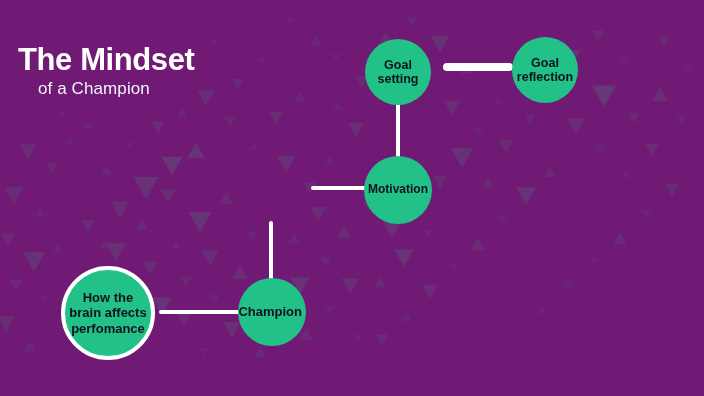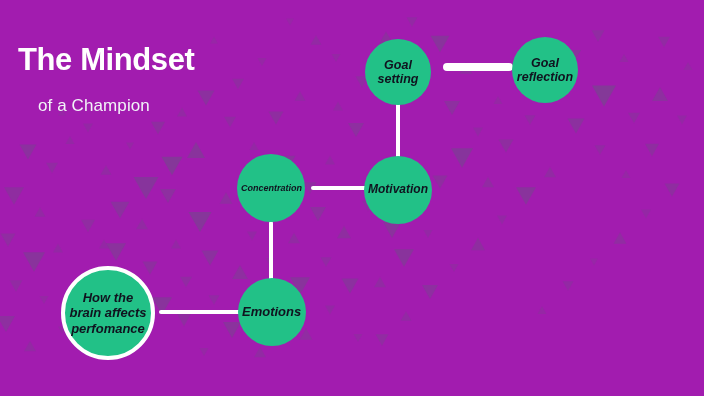--- a/index.html
+++ b/index.html
@@ -1,36 +1,36 @@
 <!DOCTYPE html>
 <html><head>
 <meta charset="utf-8">
 <style>
   html,body{margin:0;padding:0;}
   body{
     width:704px;height:396px;overflow:hidden;
     font-family:"Liberation Sans", sans-serif;
     background:#161e3d;
   }
-  #stage{position:relative;width:704px;height:396px;overflow:hidden;background:#a21caf;}
+  #stage{position:relative;width:704px;height:396px;overflow:hidden;background:#701a75;}
   #tri-layer{position:absolute;left:0;top:0;width:704px;height:396px;}
   #title-block{position:absolute;left:18px;top:44px;}
   #title-main{
     font-size:31px;font-weight:bold;color:#ffffff;letter-spacing:-0.4px;
     line-height:1.02;white-space:nowrap;
   }
   #title-sub{
     font-size:17px;font-weight:normal;color:#f2f4f8;letter-spacing:0.1px;
-    margin-top:20px;margin-left:20px;white-space:nowrap;
+    margin-top:3px;margin-left:20px;white-space:nowrap;
   }
   .conn{position:absolute;background:#ffffff;border-radius:6px;}
   .node{
     position:absolute;border-radius:50%;background:#22c187;
-    display:flex;align-items:center;justify-content:flex-start;
-    text-align:center;color:#10131f;font-style:italic;font-weight:bold;
+    display:flex;align-items:center;justify-content:flex-end;
+    text-align:center;color:#10131f;font-weight:bold;
     line-height:1.16;box-sizing:border-box;
   }
   .node.ring{background:#22c187;border:4px solid #ffffff;}
   .node-label{display:block;padding:0 4px;}
   #node-goal{left:365px;top:39px;width:66px;height:66px;font-size:12.5px;}
   #node-self{left:512px;top:37px;width:66px;height:66px;font-size:12.5px;}
   #node-conc{left:237px;top:154px;width:68px;height:68px;font-size:9px;}
   #node-motiv{left:364px;top:156px;width:68px;height:68px;font-size:12px;}
   #node-emot{left:238px;top:278px;width:68px;height:68px;font-size:13px;}
   #node-brain{left:61px;top:266px;width:94px;height:94px;font-size:13px;}
@@ -180,29 +180,26 @@
   <div class="conn" id="conn-brain-emot"></div>
 
   <div class="node" id="node-goal">
     <span class="node-label">Goal setting</span>
   </div>
 
   <div class="node" id="node-self">
     <span class="node-label">Goal reflection</span>
   </div>
 
-  <div class="node" id="node-conc">
-    <span class="node-label">Concentration</span>
-  </div>
 
   <div class="node" id="node-motiv">
     <span class="node-label">Motivation</span>
   </div>
 
   <div class="node" id="node-emot">
-    <span class="node-label">Emotions</span>
+    <span class="node-label">Champion</span>
   </div>
 
   <div class="node ring" id="node-brain">
     <span class="node-label">How the brain affects perfomance</span>
   </div>
 
 </div>
 
 </body></html>

